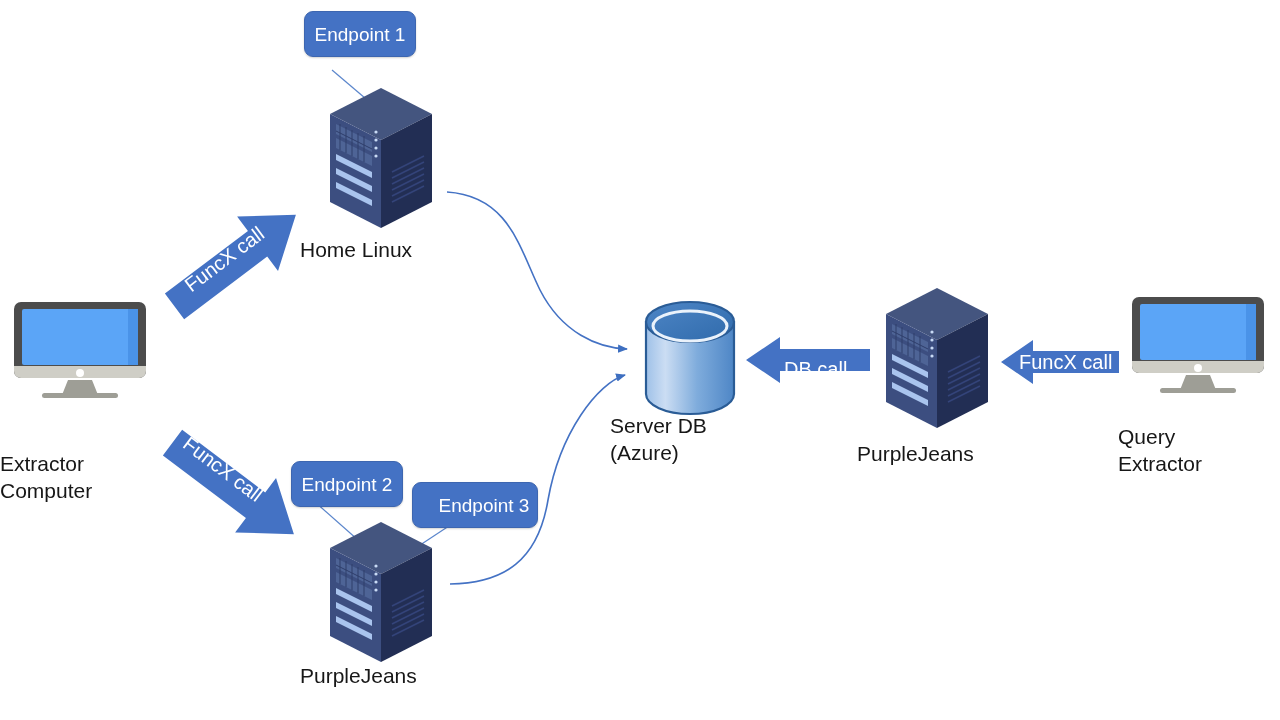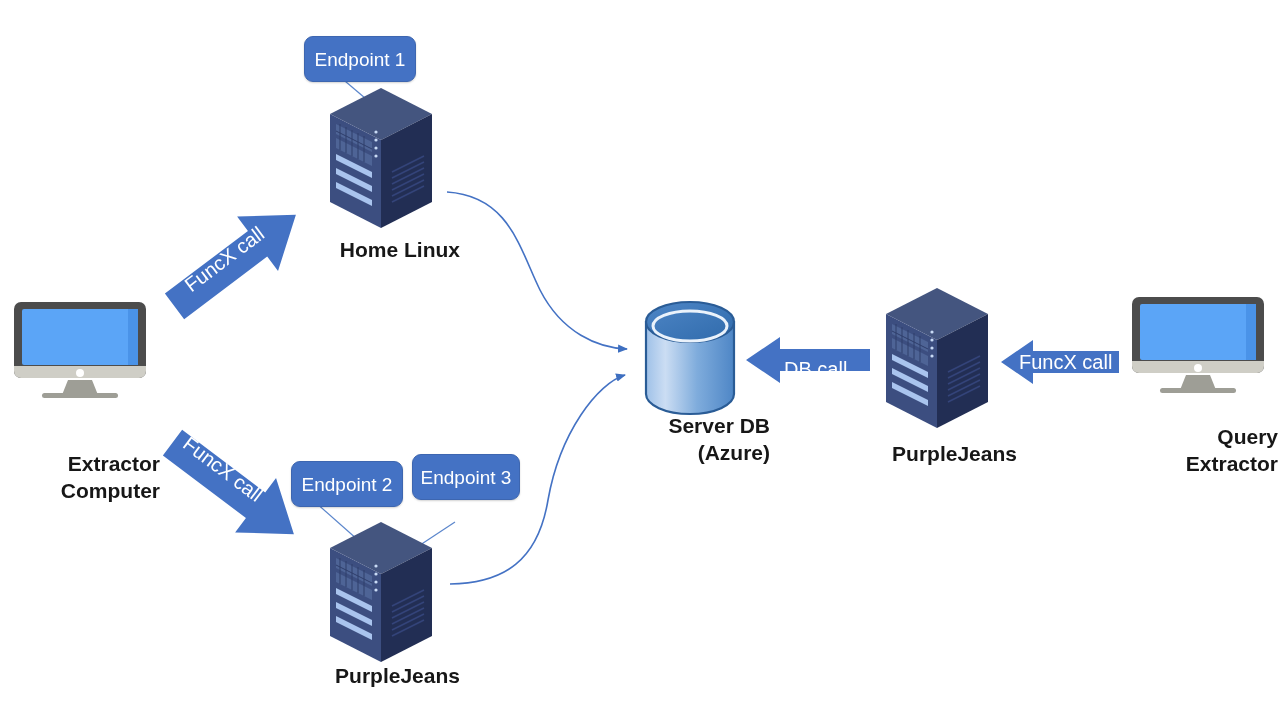--- a/index.html
+++ b/index.html
@@ -1,21 +1,21 @@
 <!DOCTYPE html>
 <html><head>
 <meta charset="utf-8">
 <style>
   html,body{margin:0;padding:0;background:#ffffff;}
   body{width:1280px;height:720px;position:relative;overflow:hidden;
        font-family:"Liberation Sans",sans-serif;color:#161616;}
   #canvas{position:absolute;inset:0;width:1280px;height:720px;}
   .node{position:absolute;}
-  .caption{position:absolute;text-align:right;font-size:21px;line-height:27px;
-           color:#171717;white-space:pre-line;font-weight:bold;}
+  .caption{position:absolute;text-align:left;font-size:21px;line-height:27px;
+           color:#171717;white-space:pre-line;}
   .badge{position:absolute;background:#4472C4;border:1px solid #3d66b0;
          border-radius:9px;color:#ffffff;font-size:19px;line-height:1;
          display:flex;align-items:center;justify-content:center;
          box-shadow:0 1px 2px rgba(0,0,0,.18);}
   .arrowlbl{position:absolute;color:#ffffff;font-size:20px;white-space:nowrap;
             transform-origin:center center;pointer-events:none;}
   svg{display:block;overflow:visible;}
 </style>
 </head>
 <body>
@@ -93,21 +93,21 @@
       <line x1="66" y1="90" x2="98" y2="74"></line>
       <line x1="66" y1="96" x2="98" y2="80"></line>
       <line x1="66" y1="102" x2="98" y2="86"></line>
       <line x1="66" y1="108" x2="98" y2="92"></line>
       <line x1="66" y1="114" x2="98" y2="98"></line>
     </g>
   </svg>
 </div>
 <div class="caption" style="left:300px;top:236px;width:160px;">Home Linux</div>
 
-<div class="badge" style="left:304px;top:36px;width:110px;height:44px;text-align:right;">Endpoint 1</div>
+<div class="badge" style="left:304px;top:11px;width:110px;height:44px;text-align:right;">Endpoint 1</div>
 
 <div class="node" style="left:326px;top:522px;">
   <svg width="110" height="140" viewBox="0 0 110 140">
     <polygon points="4,26 55,0 106,26 55,52" fill="#44557F"></polygon>
     <polygon points="4,26 55,52 55,140 4,114" fill="#3C4E80"></polygon>
     <polygon points="106,26 55,52 55,140 106,114" fill="#222E54"></polygon>
     <g fill="#4E6496">
       <polygon points="10,36 46,54 46,64 10,46"></polygon>
       <polygon points="10,50 46,68 46,78 10,60"></polygon>
     </g>
@@ -136,21 +136,21 @@
       <line x1="66" y1="96" x2="98" y2="80"></line>
       <line x1="66" y1="102" x2="98" y2="86"></line>
       <line x1="66" y1="108" x2="98" y2="92"></line>
       <line x1="66" y1="114" x2="98" y2="98"></line>
     </g>
   </svg>
 </div>
 <div class="caption" style="left:300px;top:662px;width:160px;">PurpleJeans</div>
 
 <div class="badge" style="left:291px;top:461px;width:110px;height:44px;text-align:center;">Endpoint 2</div>
-<div class="badge" style="left:412px;top:454px;width:106px;height:44px;">Endpoint 3</div>
+<div class="badge" style="left:412px;top:482px;width:106px;height:44px;padding-left:18px;">Endpoint 3</div>
 
 <div class="node" style="left:640px;top:300px;">
   <svg width="100" height="120" viewBox="0 0 100 120">
     <path d="M6,22 L6,94 a44,20 0 0 0 88,0 L94,22 Z" fill="url(#dbGrad)" stroke="#2A5C96" stroke-width="2.2"></path>
     <ellipse cx="50" cy="22" rx="44" ry="20" fill="url(#dbTopGrad)" stroke="#2A5C96" stroke-width="2.2"></ellipse>
     <ellipse cx="50" cy="26" rx="37" ry="15" fill="none" stroke="#EAF2FB" stroke-width="3"></ellipse>
   </svg>
 </div>
 <div class="caption" style="left:610px;top:412px;width:160px;">Server DB
 (Azure)</div>

